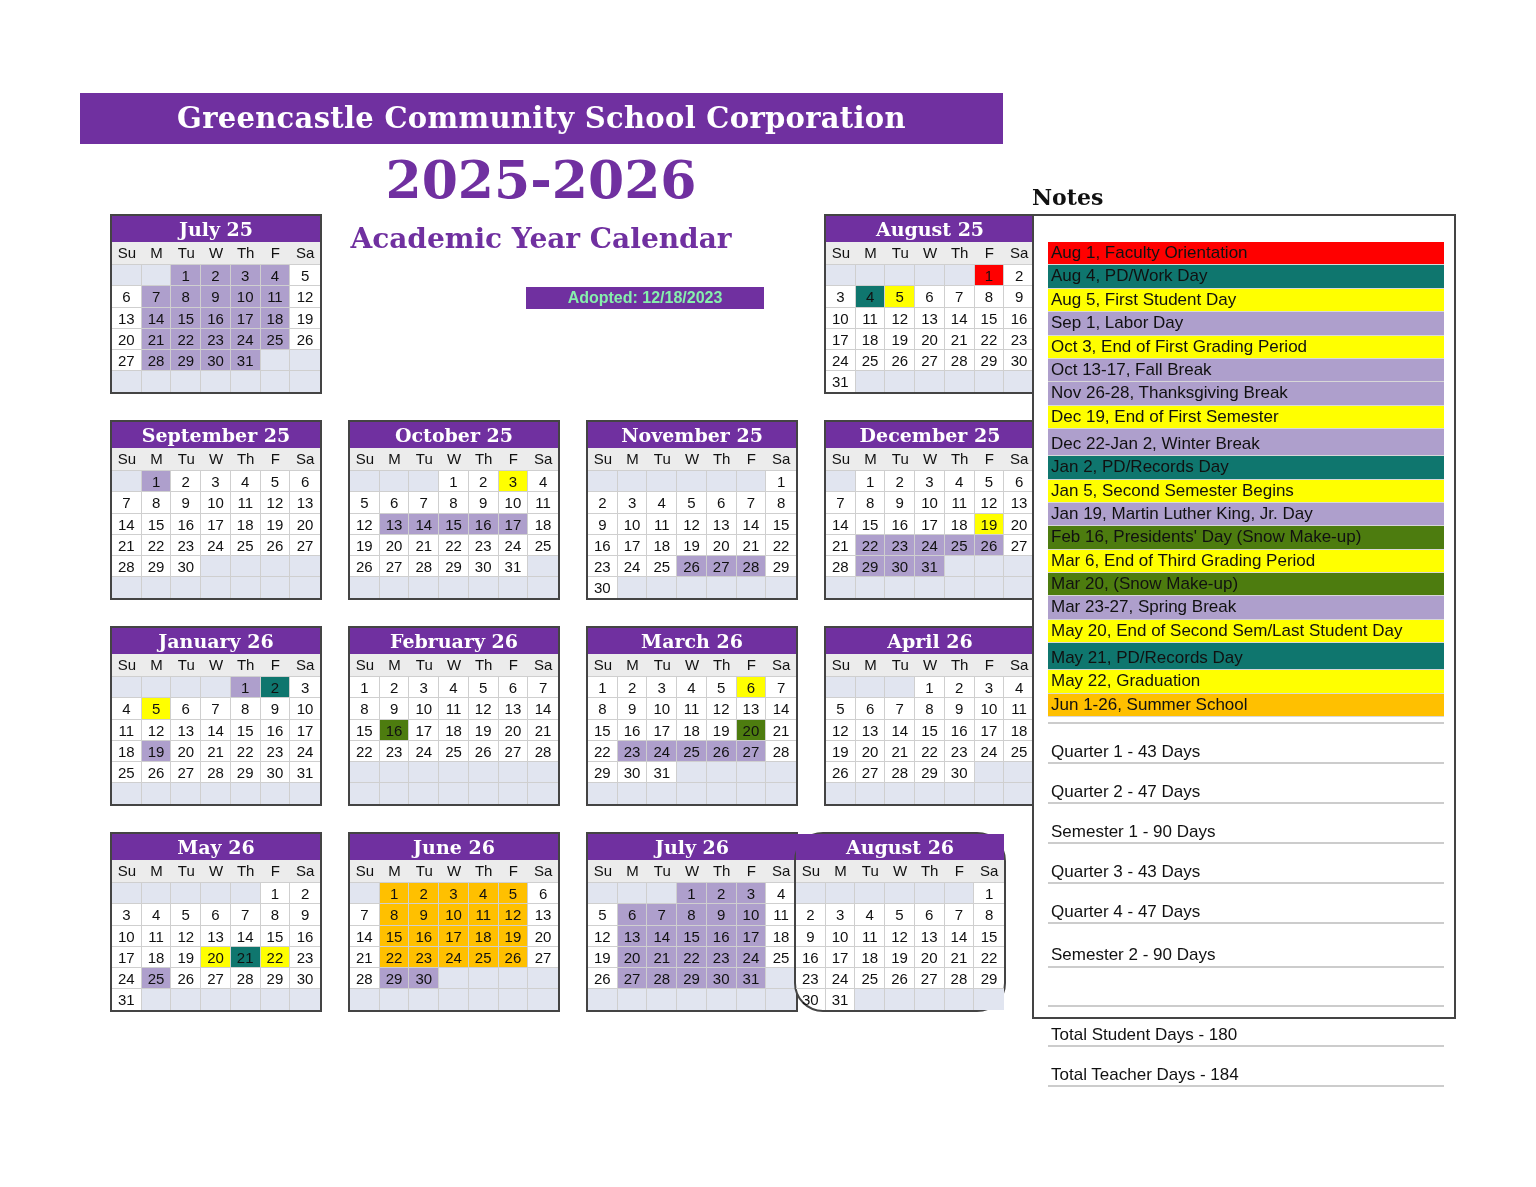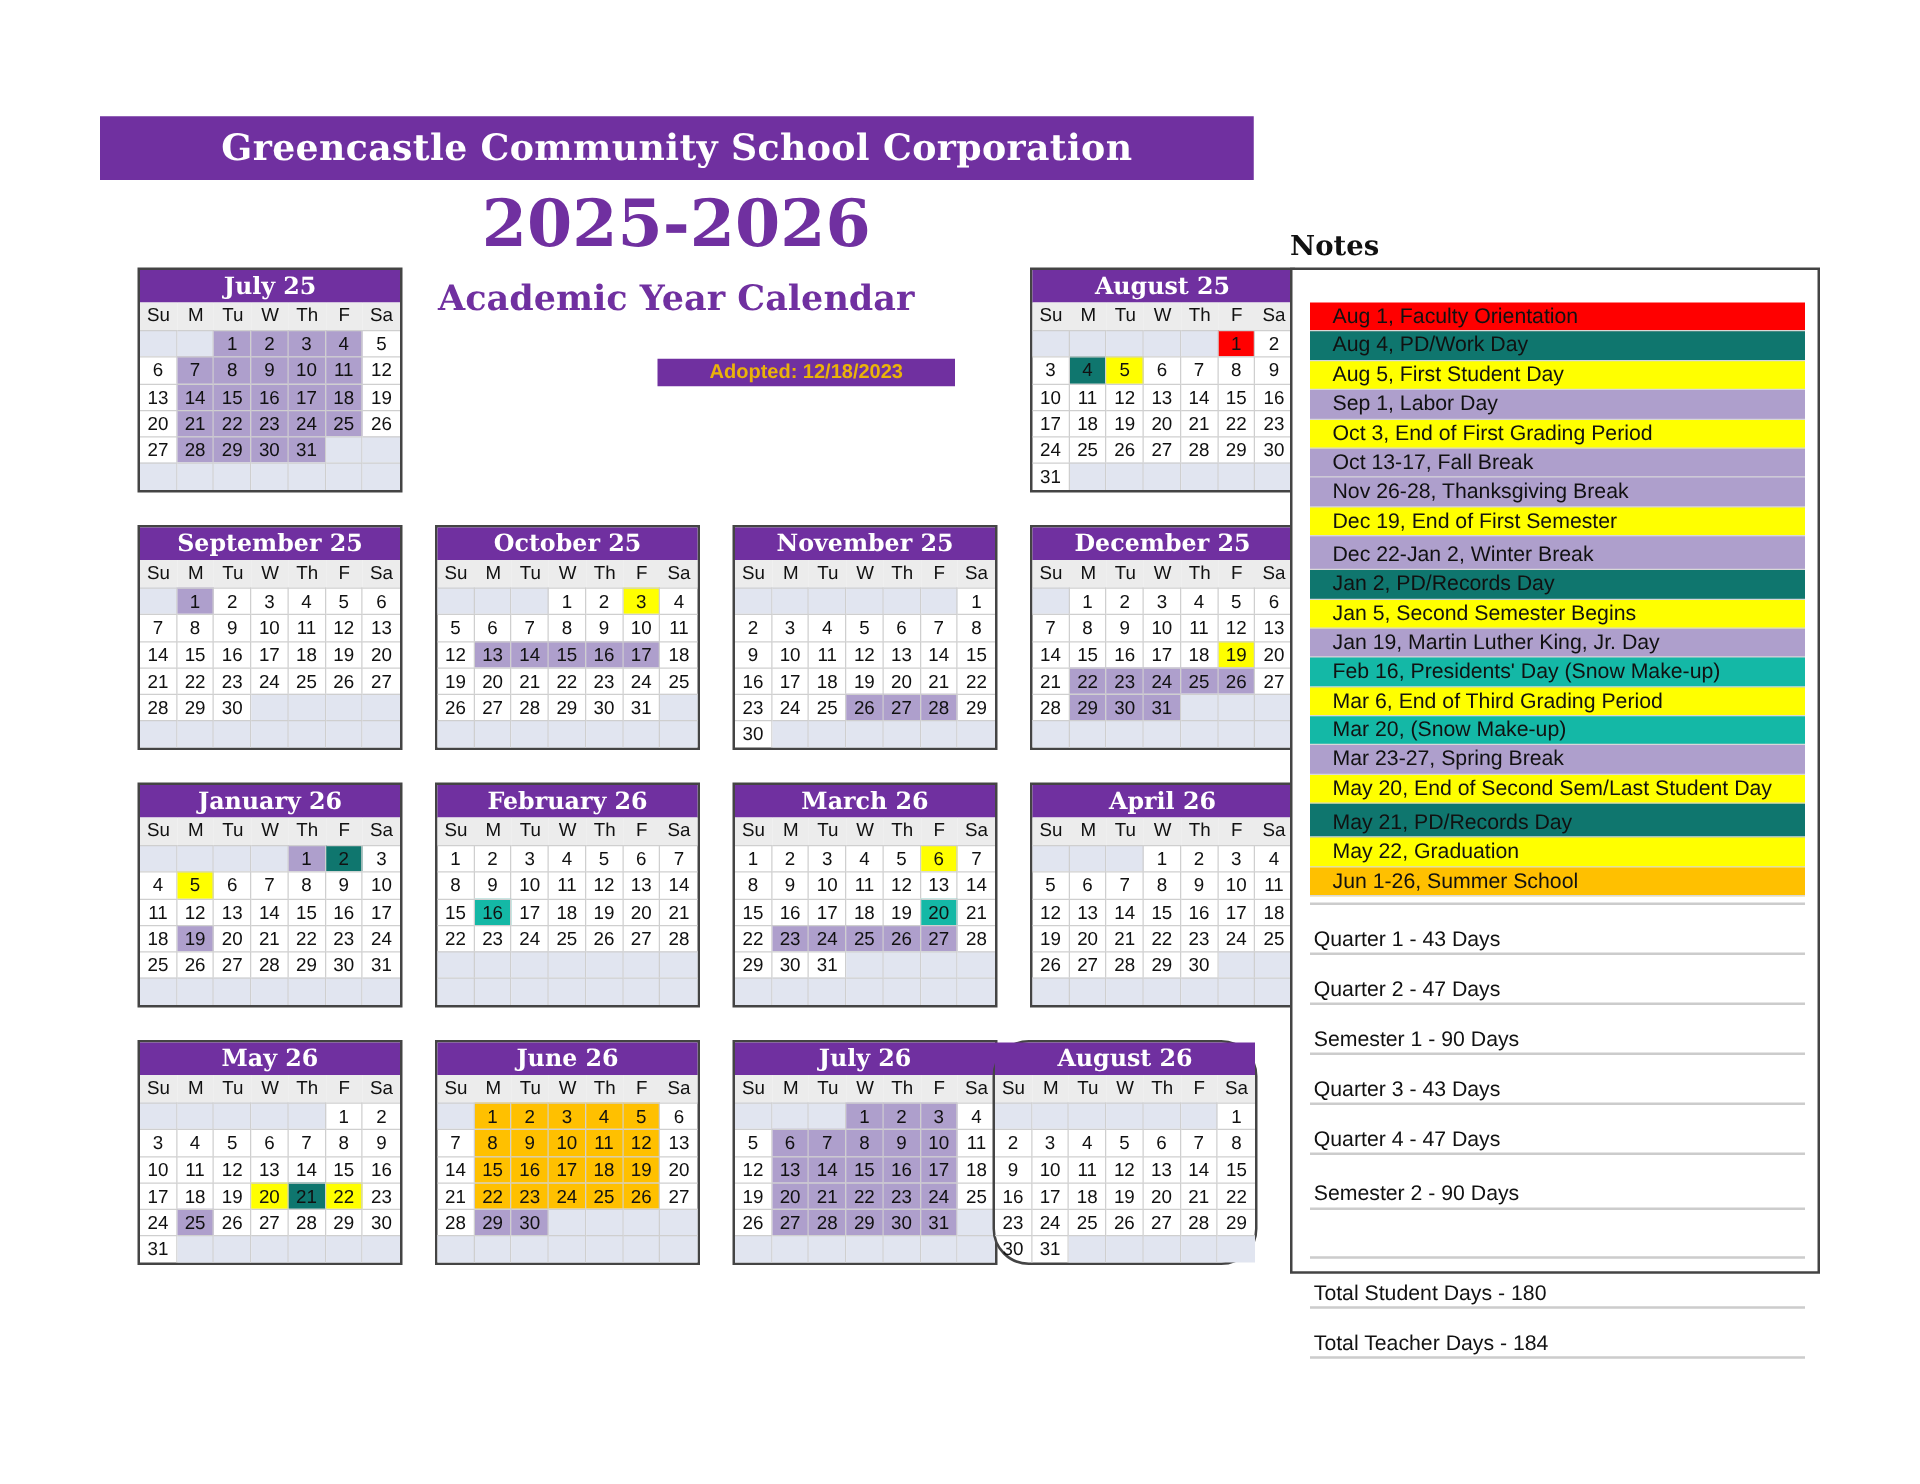--- a/index.html
+++ b/index.html
@@ -3,41 +3,41 @@
 <meta charset="utf-8">
 <style>
   html, body { margin:0; padding:0; background:#ffffff; }
   body { width:1536px; height:1187px; position:relative; overflow:hidden; font-family:"Liberation Sans", sans-serif; }
   .banner { position:absolute; left:80px; top:93px; width:923px; height:51px; background:#7030a0; color:#fff;
     font-family:"DejaVu Serif", serif; font-weight:bold; font-size:29px; text-align:center; line-height:51px; letter-spacing:0.3px; }
   .year { position:absolute; left:316px; top:148px; width:450px; text-align:center; color:#7030a0;
     font-family:"DejaVu Serif", serif; font-weight:bold; font-size:52px; line-height:64px; }
   .subtitle { position:absolute; left:316px; top:220px; width:450px; text-align:center; color:#7030a0;
     font-family:"DejaVu Serif", serif; font-weight:bold; font-size:28px; line-height:38px; }
-  .adopted { position:absolute; left:526px; top:287px; width:238px; height:22px; background:#7030a0; color:#eab308;
+  .adopted { position:absolute; left:526px; top:287px; width:238px; height:22px; background:#7030a0; color:#86efac;
     font-weight:bold; font-size:16px; text-align:center; line-height:22px; }
   .cal { position:absolute; width:208px; border:2px solid #444; background:#fff; box-sizing:content-box;margin-left:32px; }
   .cal .title { background:#7030a0; color:#fff; font-family:"DejaVu Serif", serif; font-weight:bold; font-size:19px;
     text-align:center; height:26px; line-height:26px; }
   .cal .grid { display:grid; grid-template-columns:repeat(7, 1fr); }
   .cal .dow { background:#ececec; text-align:center; font-size:15px; height:22px; line-height:22px; color:#111; }
   .cal .day { text-align:center; font-size:15px; height:21.3px; line-height:21px; color:#111; border-right:1px solid #cfcfcf; border-top:1px solid #cfcfcf; box-sizing:border-box; }
   .cal .day:nth-child(7n) { border-right:none; }
   .cal .empty { background:#e1e5f0; }
   .c-purple { background:#ae9fcc; }
   .c-yellow { background:#ffff00; }
   .c-blue { background:#0f766e; }
   .c-red { background:#ff0000; }
-  .c-green { background:#14b8a6; }
+  .c-green { background:#4d7c0f; }
   .c-orange { background:#ffc000; }
   .notes-heading { position:absolute; left:1032px; top:184px; width:424px; text-align:left; font-family:"DejaVu Serif", serif;
     font-weight:bold; font-size:22px; color:#111; }
   .notes-box { position:absolute; left:1032px; top:214px; width:420px; height:801px; border:2px solid #444; background:#fff; }
   .notes-list { position:absolute; left:14px; top:26px; width:396px; }
-  .note { height:22.4px; line-height:22px; font-size:17px; color:#111; padding-left:18px; border-bottom:1px solid #d8d8d8; white-space:nowrap; overflow:hidden; }
+  .note { height:22.4px; line-height:22px; font-size:17px; color:#111; padding-left:3px; border-bottom:1px solid #d8d8d8; white-space:nowrap; overflow:hidden; }
   .note.tall { height:26px; line-height:30px; }
   .stats { position:absolute; left:14px; top:506px; width:396px; border-top:2px solid #ccc; }
   .stat { height:21px; line-height:21px; font-size:17px; color:#111; padding-left:3px; border-bottom:2px solid #ccc;margin-top:17px; }
   .stat.tall { height:25px; line-height:27px; }
   .stat.gap { height:20px; }
 </style>
 </head>
 <body>
 
 <div class="banner">Greencastle Community School Corporation</div>

